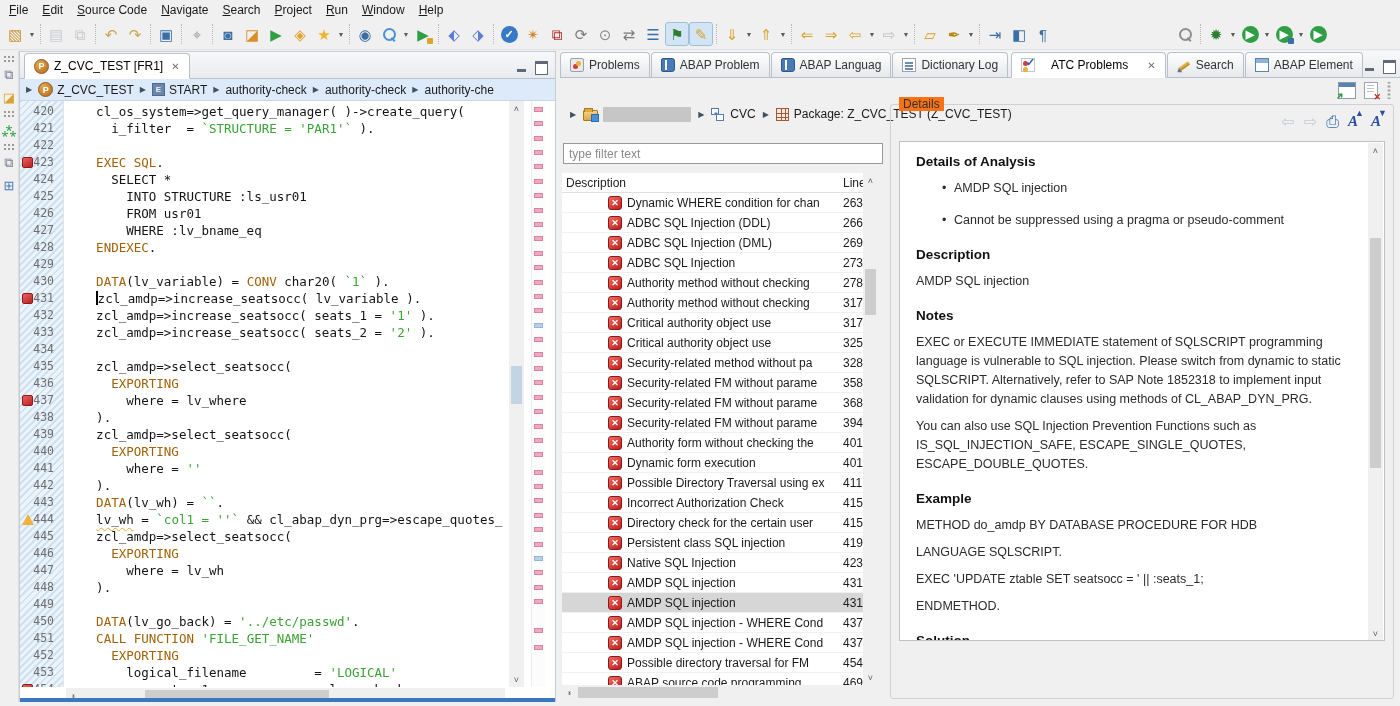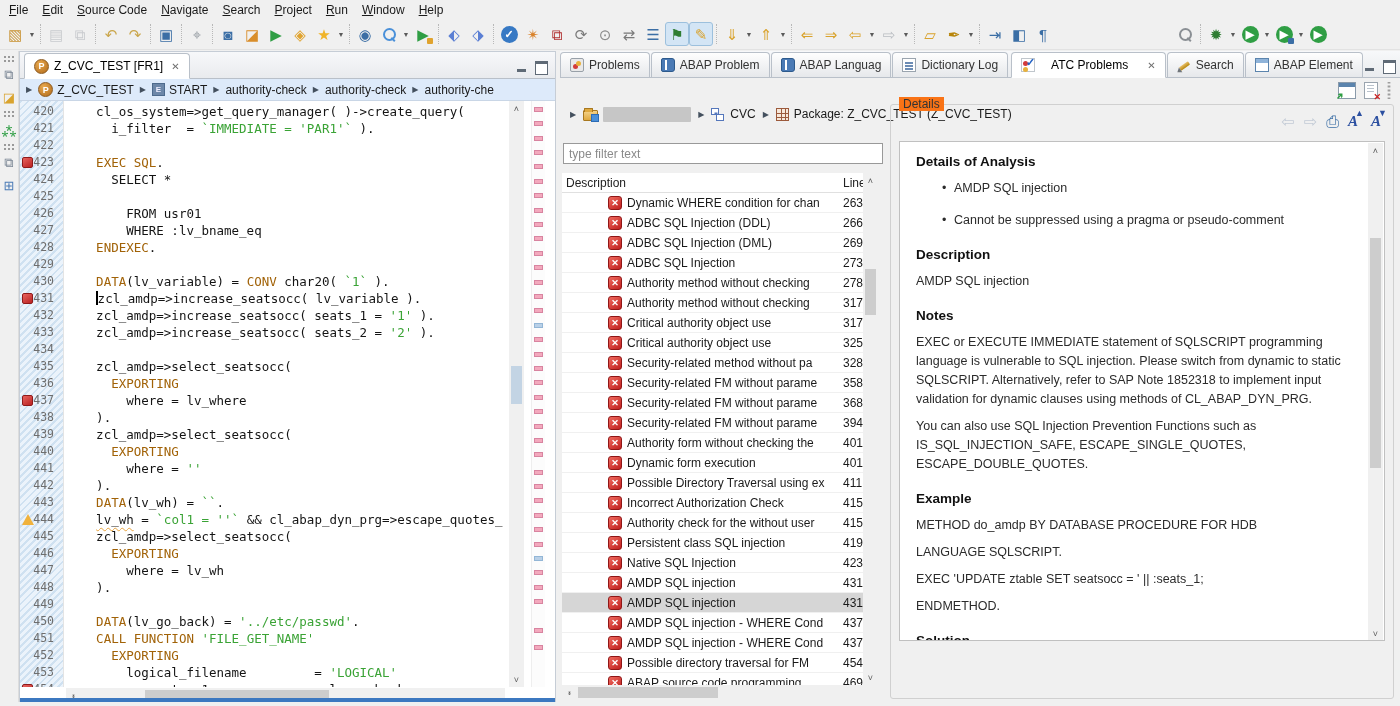--- a/index.html
+++ b/index.html
@@ -356,25 +356,25 @@
         <span>authority-check</span>
         <span class="bc-arrow">▶</span>
         <span>authority-check</span>
         <span class="bc-arrow">▶</span>
         <span>authority-che</span>
       </div>
     <div class="code-wrap">
       <div class="gutterbg"></div>
       <div id="code">
           <div class="cl"><span class="ln">420</span><span class="ct"><span class="tp">    cl_os_system=&gt;get_query_manager( )-&gt;create_query(</span></span></div>
-          <div class="cl"><span class="ln">421</span><span class="ct"><span class="tp">      i_filter  = </span><span class="ts">`IMMEDIATE = 'PAR1'`</span><span class="tp"> ).</span></span></div>
+          <div class="cl"><span class="ln">421</span><span class="ct"><span class="tp">      i_filter  = </span><span class="ts">`STRUCTURE = 'PAR1'`</span><span class="tp"> ).</span></span></div>
           <div class="cl"><span class="ln">422</span><span class="ct"></span></div>
           <div class="cl"><span class="mk error"></span><span class="ln">423</span><span class="ct"><span class="tp">    </span><span class="tk">EXEC SQL</span><span class="tp">.</span></span></div>
           <div class="cl"><span class="ln">424</span><span class="ct"><span class="tp">      SELECT *</span></span></div>
-          <div class="cl"><span class="ln">425</span></div>
+          <div class="cl"><span class="ln">425</span><span class="ct"><span class="tp">        INTO STRUCTURE :ls_usr01</span></span></div>
           <div class="cl"><span class="ln">426</span><span class="ct"><span class="tp">        FROM usr01</span></span></div>
           <div class="cl"><span class="ln">427</span><span class="ct"><span class="tp">        WHERE :lv_bname_eq</span></span></div>
           <div class="cl"><span class="ln">428</span><span class="ct"><span class="tp">    </span><span class="tk">ENDEXEC</span><span class="tp">.</span></span></div>
           <div class="cl"><span class="ln">429</span><span class="ct"></span></div>
           <div class="cl"><span class="ln">430</span><span class="ct"><span class="tp">    </span><span class="tk">DATA</span><span class="tp">(lv_variable) = </span><span class="tk">CONV</span><span class="tp"> char20( </span><span class="ts">`1`</span><span class="tp"> ).</span></span></div>
           <div class="cl"><span class="mk error"></span><span class="ln">431</span><span class="ct"><span class="tp">    </span><span class="caret"></span><span class="tp">zcl_amdp=&gt;increase_seatsocc( lv_variable ).</span></span></div>
           <div class="cl"><span class="ln">432</span><span class="ct"><span class="tp">    zcl_amdp=&gt;increase_seatsocc( seats_1 = </span><span class="ts">'1'</span><span class="tp"> ).</span></span></div>
           <div class="cl"><span class="ln">433</span><span class="ct"><span class="tp">    zcl_amdp=&gt;increase_seatsocc( seats_2 = </span><span class="ts">'2'</span><span class="tp"> ).</span></span></div>
           <div class="cl"><span class="ln">434</span><span class="ct"></span></div>
           <div class="cl"><span class="ln">435</span><span class="ct"><span class="tp">    zcl_amdp=&gt;select_seatsocc(</span></span></div>
@@ -586,21 +586,21 @@
             <span class="dsc">Possible Directory Traversal using ex</span>
             <span class="lno">411</span>
           </div>
           <div class="trow">
             <span class="err-ico">✕</span>
             <span class="dsc">Incorrect Authorization Check</span>
             <span class="lno">415</span>
           </div>
           <div class="trow">
             <span class="err-ico">✕</span>
-            <span class="dsc">Authority check for the without user</span>
+            <span class="dsc">Directory check for the certain user</span>
             <span class="lno">415</span>
           </div>
           <div class="trow">
             <span class="err-ico">✕</span>
             <span class="dsc">Persistent class SQL injection</span>
             <span class="lno">419</span>
           </div>
           <div class="trow">
             <span class="err-ico">✕</span>
             <span class="dsc">Native SQL Injection</span>

